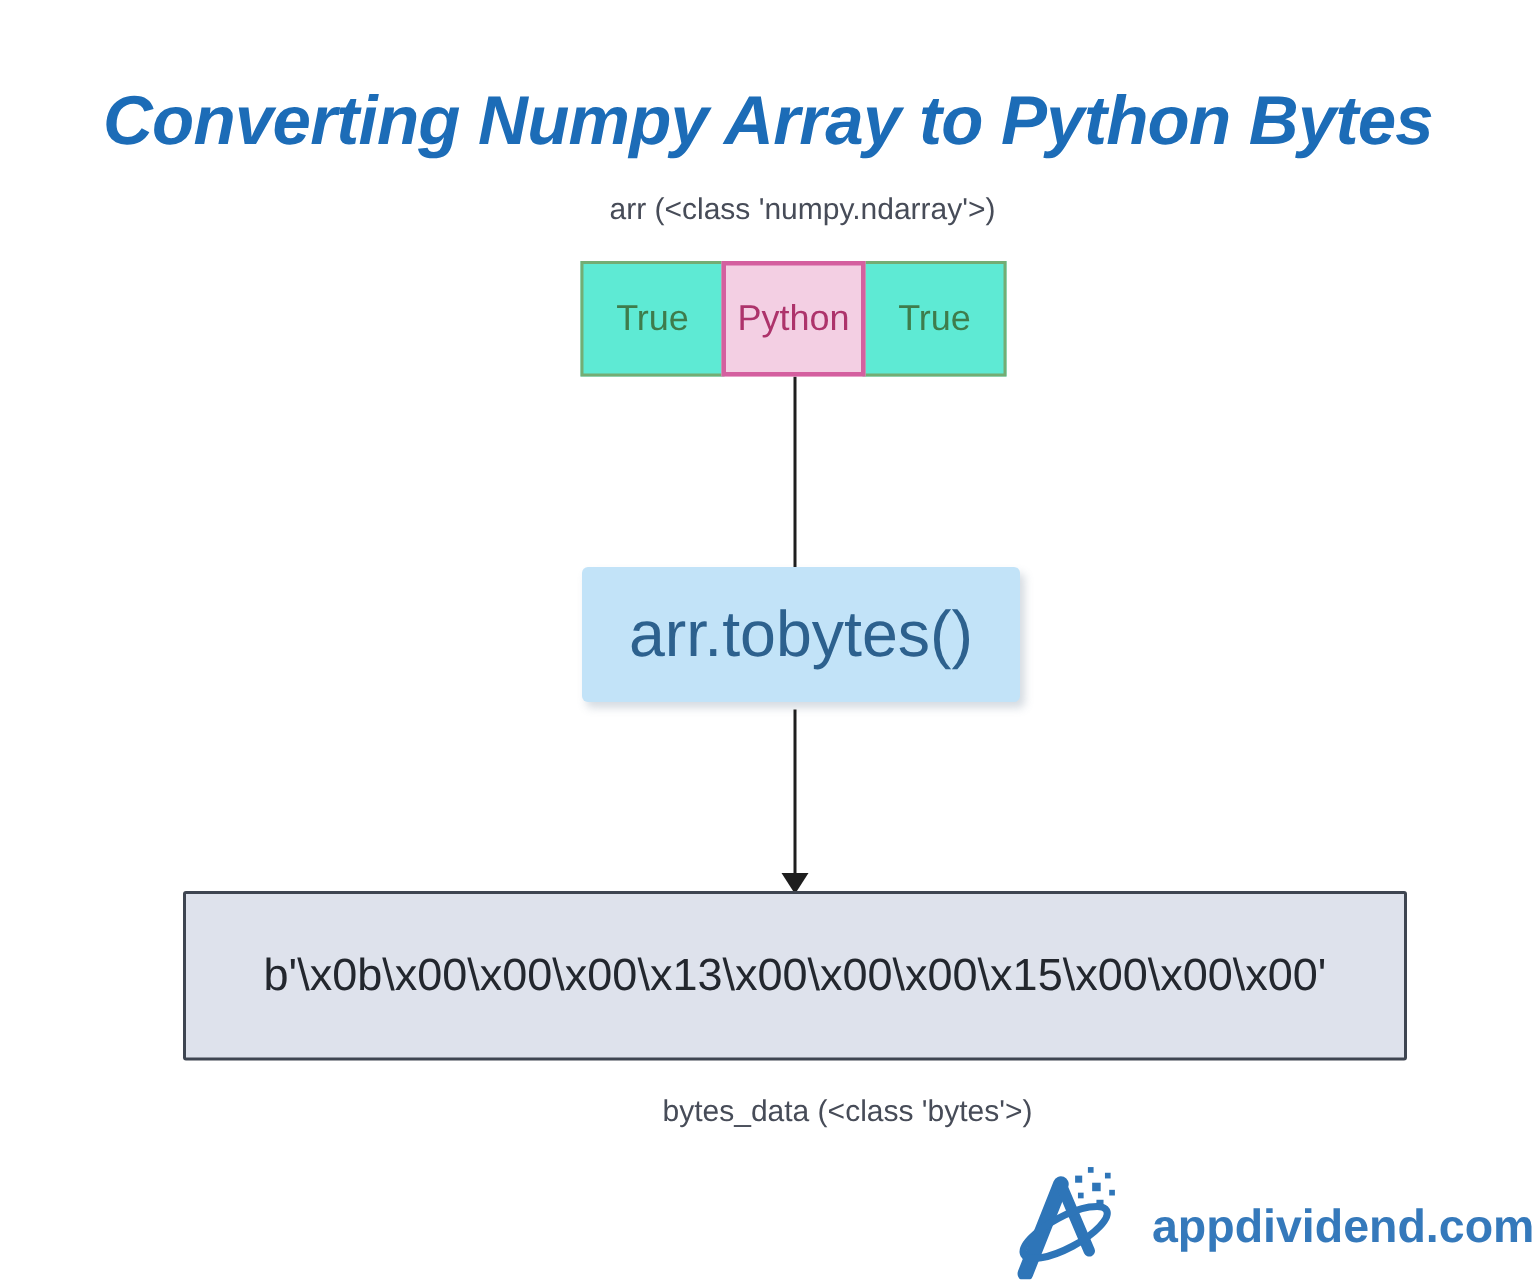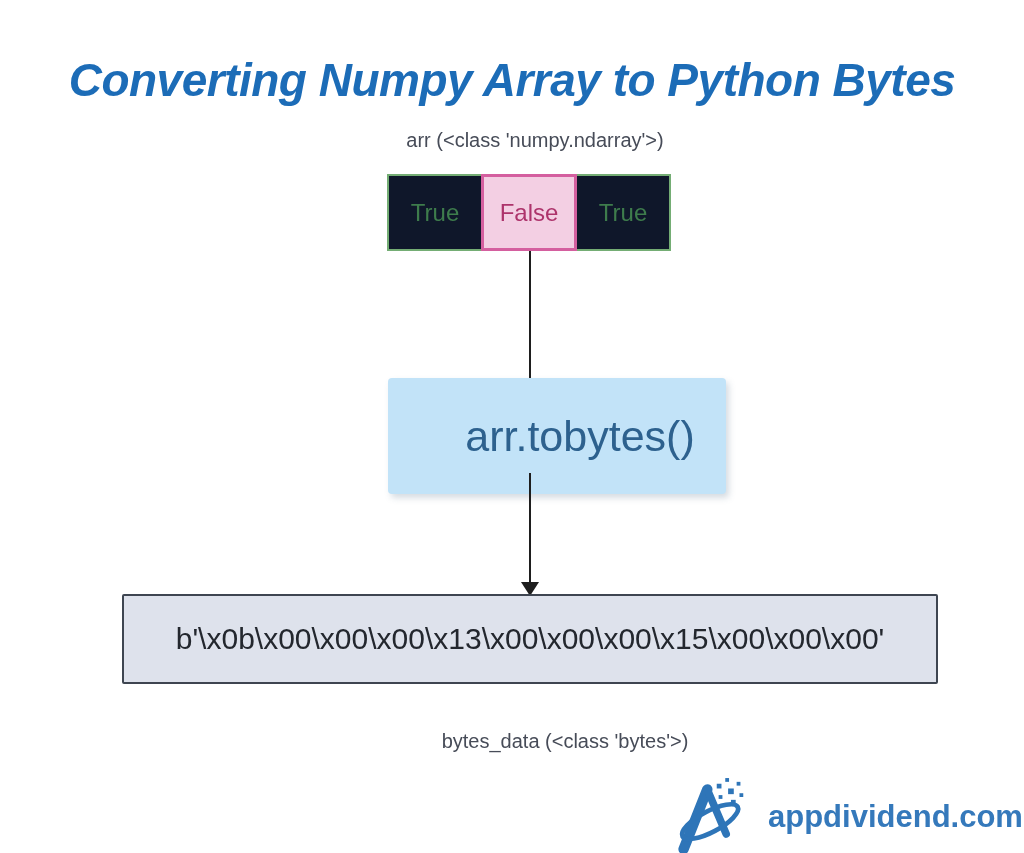--- a/index.html
+++ b/index.html
@@ -46,21 +46,21 @@
   .cell {
     box-sizing: border-box;
     width: 96px;
     height: 77px;
     display: flex;
     align-items: center;
     justify-content: center;
     font-size: 24px;
   }
   .cell.true {
-    background: #0f172a;
+    background: #5eead4;
     border: 2px solid #74ad74;
     color: #3e7c4c;
   }
   .cell.false {
     background: #f3cfe3;
     border: 3px solid #d45f9f;
     color: #ad336b;
     margin: 0 -2px;
     z-index: 2;
   }
@@ -82,39 +82,38 @@
     border-left: 9px solid transparent;
     border-right: 9px solid transparent;
     border-top: 14px solid #1e1e1e;
   }
 
   .op-box {
     position: absolute;
     left: 388px;
     top: 378px;
     width: 292px;
-    height: 116px;
+    height: 90px;
     background: #c2e3f8;
     border-radius: 4px;
     box-shadow: 3px 4px 6px rgba(120, 140, 160, 0.30);
     display: flex;
     align-items: center;
     justify-content: center;
     font-size: 43px;
     color: #2d618e;
-    padding-left: 46px;
   }
 
   .bytes-box {
     position: absolute;
     box-sizing: border-box;
     left: 122px;
     top: 594px;
     width: 816px;
-    height: 90px;
+    height: 113px;
     background: #dee2ec;
     border: 2px solid #3e4551;
     border-radius: 2px;
     display: flex;
     align-items: center;
     justify-content: center;
     font-size: 30px;
     color: #23272e;
     white-space: nowrap;
   }
@@ -138,21 +137,21 @@
 <body>
 
 <div class="stage">
 
   <div class="title">Converting Numpy Array to Python Bytes</div>
 
   <div class="io-label arr-label">arr (&lt;class 'numpy.ndarray'&gt;)</div>
 
   <div class="array-row">
     <div class="cell true">True</div>
-    <div class="cell false">False</div>
+    <div class="cell false">Python</div>
     <div class="cell true">True</div>
   </div>
 
   <div class="vline seg1"></div>
 
   <div class="op-box">arr.tobytes()</div>
 
   <div class="vline seg2"></div>
   <div class="arrowhead"></div>
 

